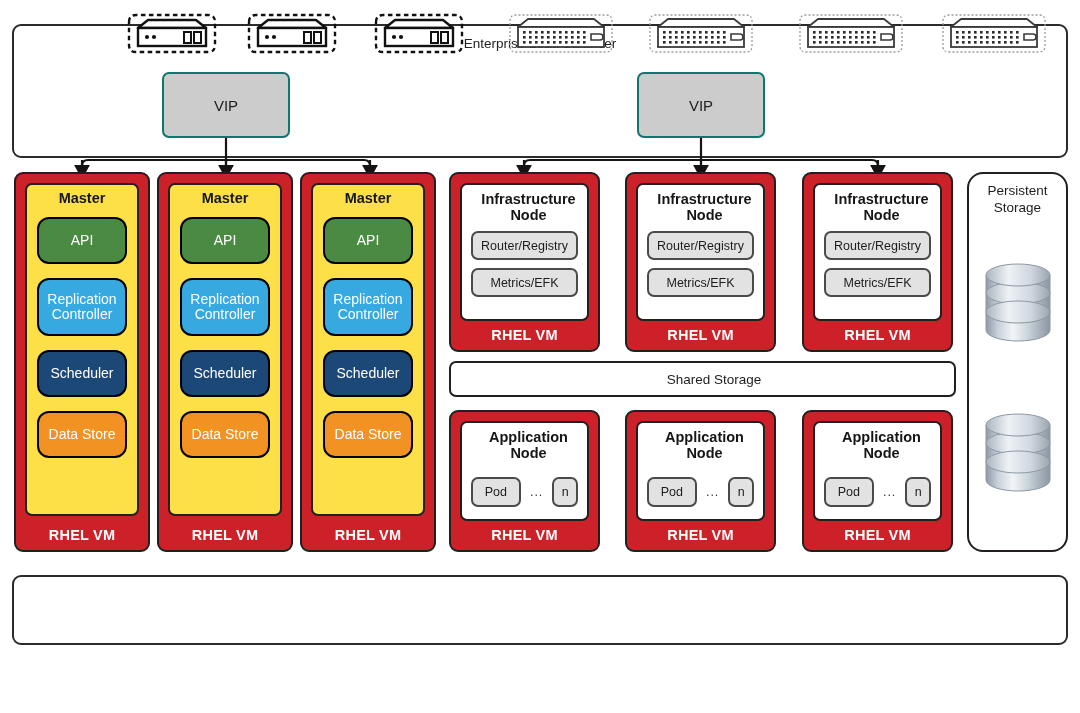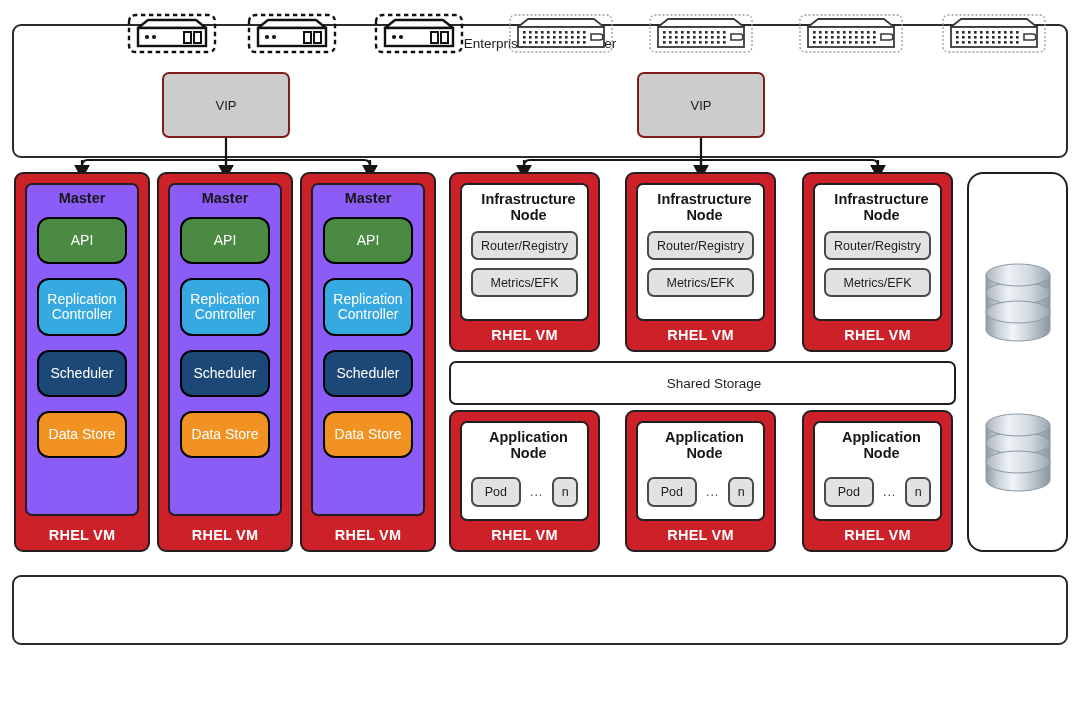--- a/index.html
+++ b/index.html
@@ -21,24 +21,24 @@
     border: 2px solid #2b2b2b; border-radius: 9px;
     background: #ffffff; box-sizing: border-box;
   }
   .lb-title {
     position: absolute; left: 0; top: 10px; width: 100%;
     text-align: center; font-size: 13.5px; color: #222;
   }
   .vip {
     position: absolute; top: 72px;
     width: 128px; height: 66px;
-    background: #cccccc; border: 2px solid #7f1d1d; border-radius: 7px;
+    background: #cccccc; border: 2px solid #0f766e; border-radius: 7px;
     box-sizing: border-box;
     display: flex; align-items: center; justify-content: center;
-    font-size: 13px; color: #1d1d1d;
+    font-size: 15px; color: #1d1d1d;
   }
   .vip.v1 { left: 162px; }
   .vip.v2 { left: 637px; }
 
   
   .conn { position: absolute; left: 0; top: 0; width: 1080px; height: 713px;
           pointer-events: none; }
 
   
   .vm {
@@ -52,21 +52,21 @@
     position: absolute; left: 0; bottom: 7px; width: 100%;
     text-align: center;
     color: #ffffff; font-weight: bold; font-size: 14.5px;
     letter-spacing: .2px;
     margin-top: 16px;
   }
 
   
   .panel-gray {
     position: absolute; left: 9px; top: 9px; right: 9px;
-    background: #8b5cf6;
+    background: #fde047;
     border: 2px solid #231f20; border-radius: 7px;
     box-sizing: border-box;
   }
   .panel-white {
     position: absolute; left: 9px; top: 9px; right: 9px;
     background: #ffffff;
     border: 2px solid #231f20; border-radius: 7px;
     box-sizing: border-box;
   }
   .panel-title {
@@ -109,21 +109,21 @@
     box-sizing: border-box;
     display: flex; align-items: center; justify-content: center;
     font-size: 12.5px; color: #1d1d1d;
   }
   .pod.small { min-width: 26px; padding: 0 6px; }
   .pod-dots { font-size: 12.5px; color: #3a3a3a; letter-spacing: 1px; }
 
   
   .shared-storage {
     position: absolute; left: 449px; top: 361px;
-    width: 507px; height: 44px;
+    width: 507px; height: 36px;
     background: #ffffff; border: 2px solid #231f20; border-radius: 7px;
     box-sizing: border-box;
     display: flex; align-items: center; justify-content: center;
     font-size: 13.5px; color: #1d1d1d; padding-left: 23px;
   }
 
   
   .pstore {
     position: absolute; left: 967px; top: 172px;
     width: 101px; height: 380px;
@@ -289,20 +289,24 @@
       <div class="pod-row" style="top:54px;">
         <div class="pod">Pod</div>
         <div class="pod-dots">...</div>
         <div class="pod small">n</div>
       </div>
     </div>
     <div class="vm-label">RHEL VM</div>
   </div>
 
   <div class="pstore">
+    <div class="pstore-title">
+      <span>Persistent</span><br>
+      <span>Storage</span>
+    </div>
 
     <svg style="position:absolute; left:14px; top:88px;" width="70" height="86" viewBox="0 0 70 86" xmlns="http://www.w3.org/2000/svg">
       <defs>
         <linearGradient id="cylg" x1="0" y1="0" x2="1" y2="0">
           <stop offset="0%" stop-color="#8e9aa6"></stop>
           <stop offset="18%" stop-color="#c7cfd8"></stop>
           <stop offset="42%" stop-color="#f2f5f8"></stop>
           <stop offset="64%" stop-color="#cdd5dd"></stop>
           <stop offset="100%" stop-color="#8a96a2"></stop>
         </linearGradient>

